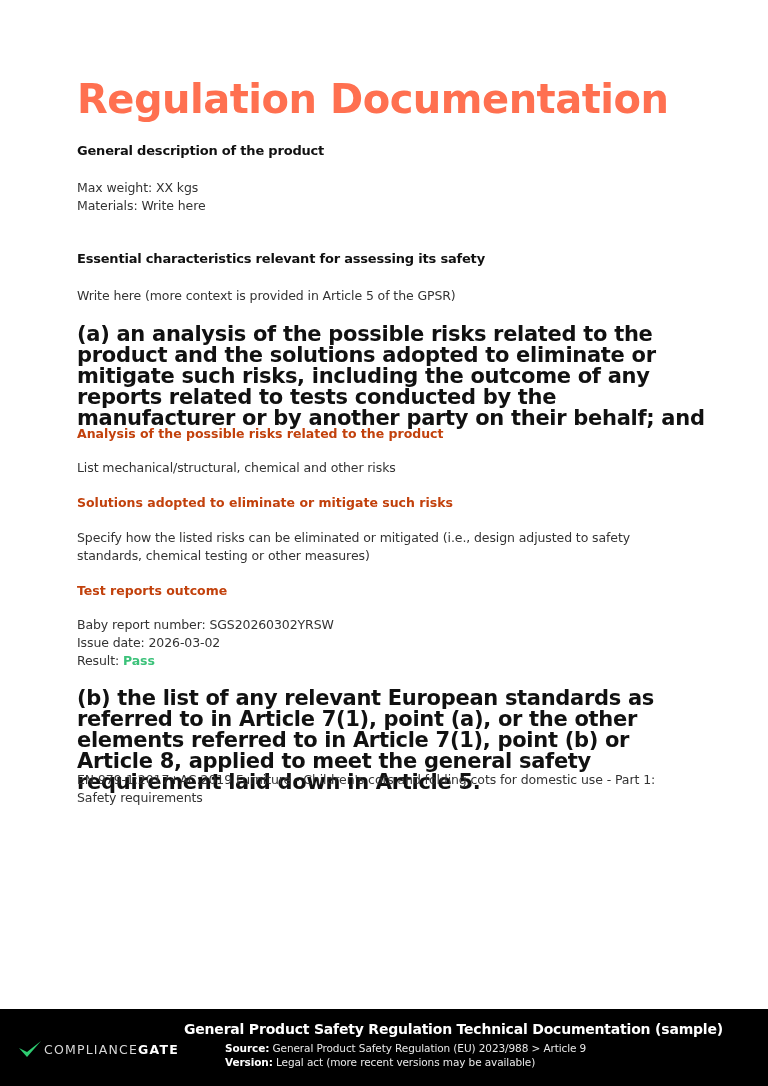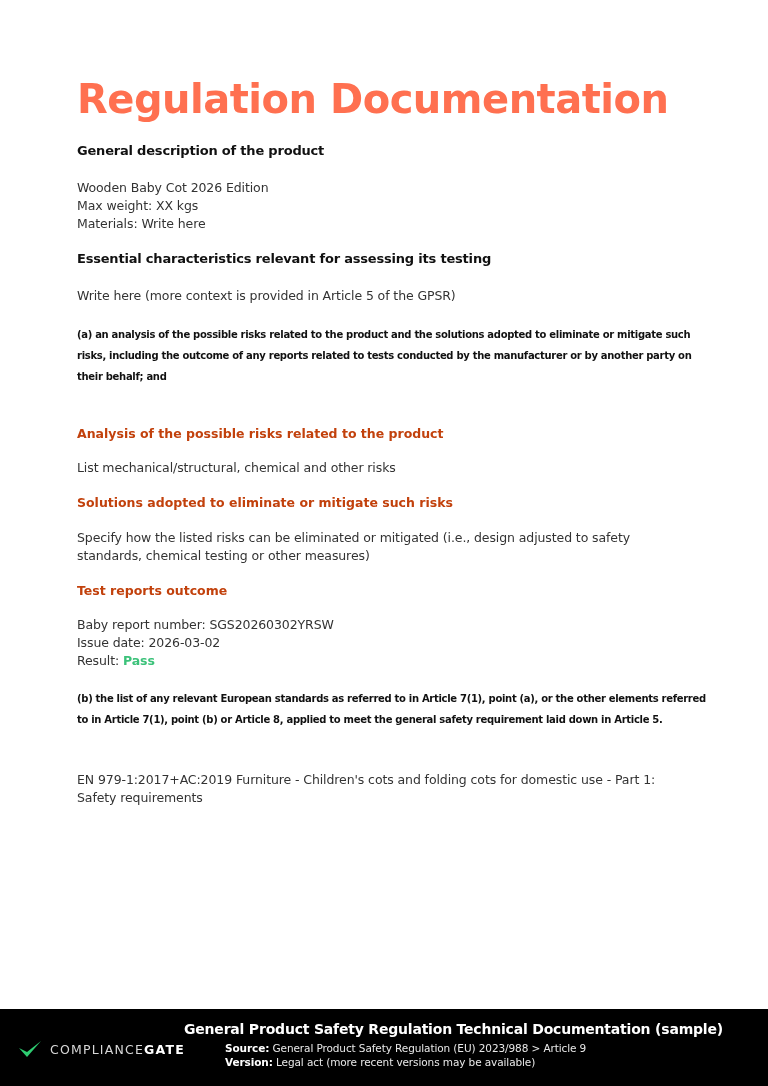--- a/index.html
+++ b/index.html
@@ -1,46 +1,45 @@
 <!DOCTYPE html>
 <html><head>
   <meta charset="utf-8">
   <style>
     * { margin: 0; padding: 0; box-sizing: border-box; }
     html, body { width: 768px; height: 1086px; background: #ffffff; overflow: hidden; }
     body { position: relative; font-family: "DejaVu Sans", "Liberation Sans", sans-serif; color: #222; }
     .title { position: absolute; left: 77px; top: 76px; font-size: 40px; font-weight: bold; color: #ff7050; letter-spacing: -0.5px; white-space: nowrap; }
     .h2 { position: absolute; left: 77px; font-size: 13px; font-weight: bold; color: #111; letter-spacing: -0.2px; white-space: nowrap; }
     .h3 { position: absolute; left: 77px; font-size: 12.5px; font-weight: bold; color: #c2410c; white-space: nowrap; }
-    .h2-long { position: absolute; left: 77px; width: 630px; font-size: 10px; font-weight: bold; color: #111; line-height: 21px; letter-spacing: -0.3px; }
+    .h2-long { position: absolute; left: 77px; width: 630px; font-size: 21px; font-weight: bold; color: #111; line-height: 21px; letter-spacing: -0.3px; }
     .body { position: absolute; left: 77px; width: 620px; font-size: 12.5px; color: #333; line-height: 18px; letter-spacing: -0.1px; }
     .body div { white-space: nowrap; }
     .pass { color: #3cc27a; font-weight: bold; }
     .footer { position: absolute; left: 0; top: 1009px; width: 768px; height: 77px; background: #000; }
     .logo { position: absolute; left: 18px; top: 30px; display: flex; align-items: center; }
     .logo svg { width: 24px; height: 20px; }
-    .logo-text { margin-left: 8px; font-size: 12.5px; color: #d8d8d8; letter-spacing: 1.2px; white-space: nowrap; }
+    .logo-text { margin-left: 2px; font-size: 12.5px; color: #d8d8d8; letter-spacing: 1.2px; white-space: nowrap; }
     .logo-text b { color: #ffffff; font-weight: bold; }
     .ft-title { position: absolute; left: 184px; top: 12px; font-size: 14px; font-weight: bold; color: #fff; white-space: nowrap; letter-spacing: -0.2px; }
     .ft-line { position: absolute; left: 184px; font-size: 10.5px; color: #e8e8e8; white-space: nowrap; letter-spacing: -0.1px; }
     .ft-line b { color: #fff; padding-left: 41px; }
   </style>
 </head>
 <body>
 
 <div class="title">Regulation Documentation</div>
 
 <div class="h2" style="top:143px;">General description of the product</div>
 <div class="body" style="top:179px;">
-  <div>Wooden Baby Cot 2026 Edition</div>
   <div>Max weight: XX kgs</div>
   <div>Materials: Write here</div>
 </div>
 
-<div class="h2" style="top:251px;">Essential characteristics relevant for assessing its testing</div>
+<div class="h2" style="top:251px;">Essential characteristics relevant for assessing its safety</div>
 <div class="body" style="top:287px;">
   <div>Write here (more context is provided in Article 5 of the GPSR)</div>
 </div>
 
 <div class="h2-long" style="top:324px;">(a) an analysis of the possible risks related to the product and the solutions adopted to eliminate or mitigate such risks, including the outcome of any reports related to tests conducted by the manufacturer or by another party on their behalf; and</div>
 
 <div class="h3" style="top:426px;">Analysis of the possible risks related to the product</div>
 <div class="body" style="top:459px;">
   <div>List mechanical/structural, chemical and other risks</div>
 </div>

